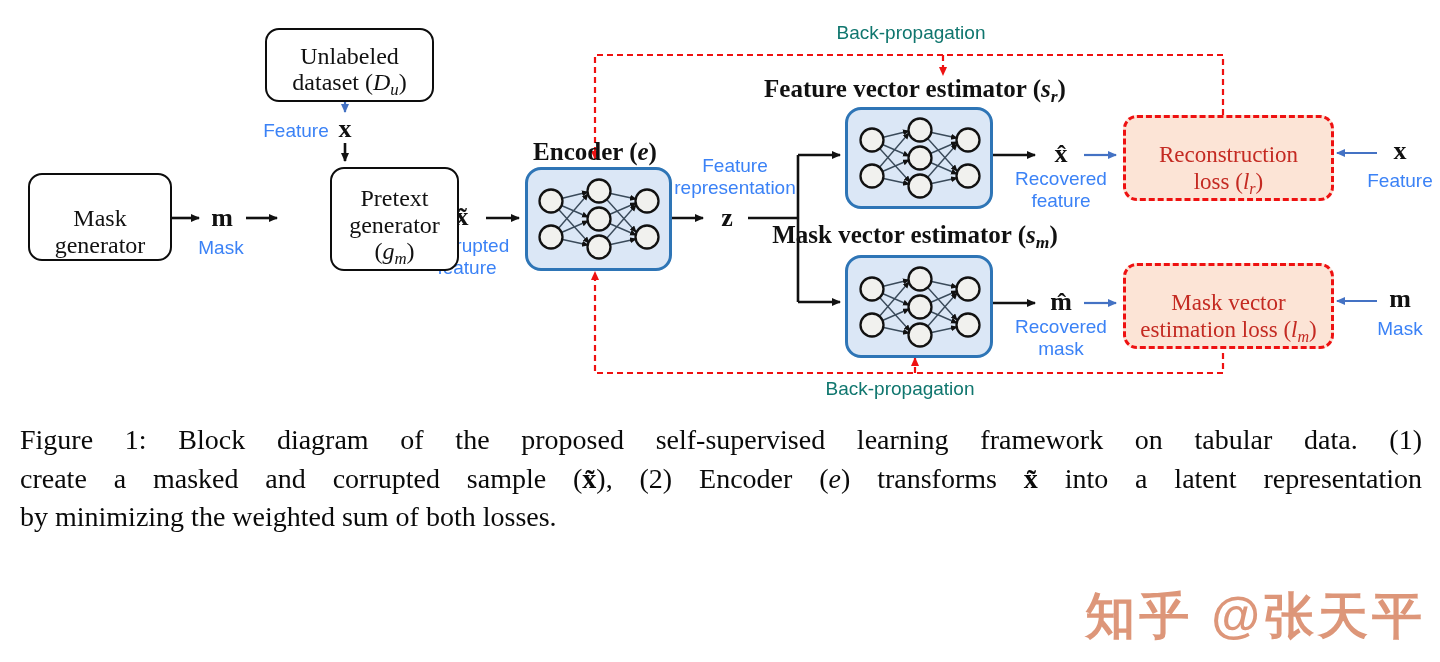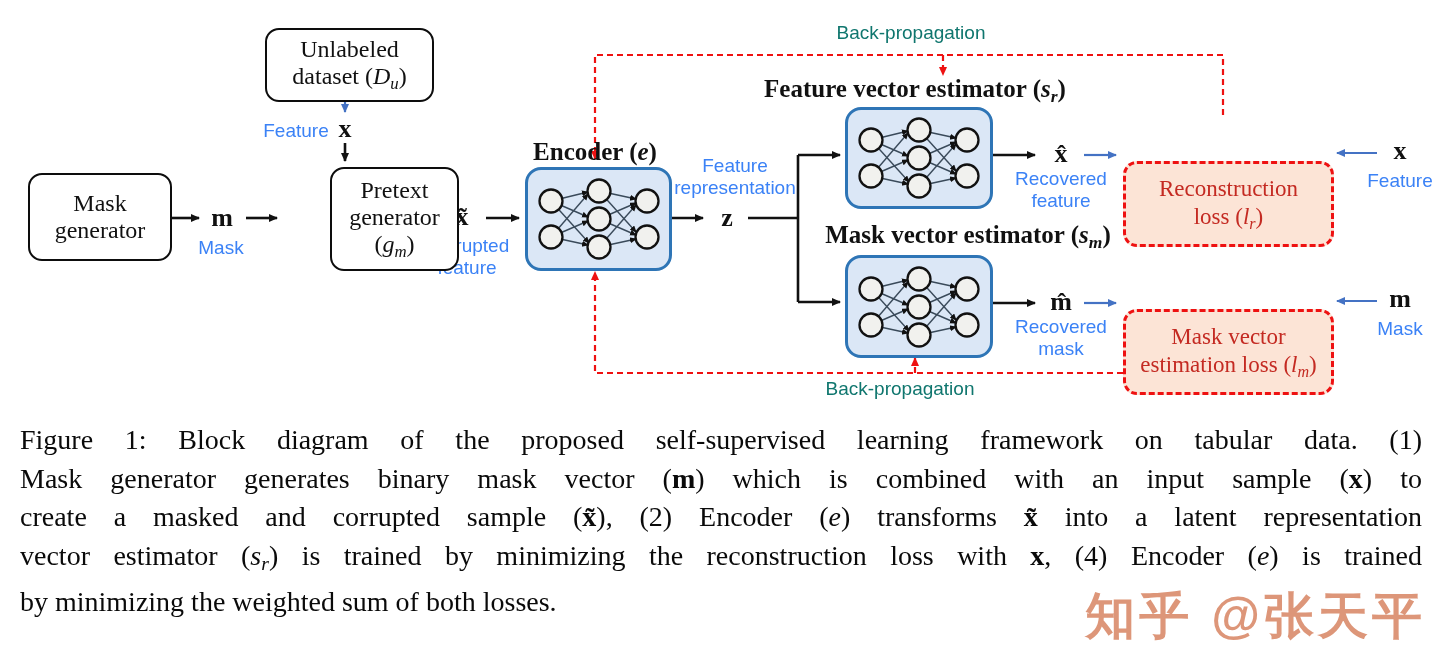--- a/index.html
+++ b/index.html
@@ -8,37 +8,37 @@
   .abs{position:absolute;}
   .ctr{transform:translate(-50%,-50%);text-align:center;}
   
   .blackbox{border:2.5px solid #0d0d0d;border-radius:14px;background:#fff;
             display:flex;flex-direction:column;align-items:center;justify-content:center;
             font-size:24px;line-height:1.12;text-align:center;}
   .nnbox{border:3px solid #2E75B6;border-radius:16px;background:#DBE7F6;
          display:flex;align-items:center;justify-content:center;}
   .lossbox{border:3px dashed #EE1111;border-radius:14px;background:#FCE4D6;
            display:flex;flex-direction:column;align-items:center;justify-content:center;
-           color:#C42A22;font-size:23px;line-height:1.2;text-align:center;margin-top:46px;}
+           color:#C42A22;font-size:23px;line-height:1.2;text-align:center;}
   .nntitle{font-weight:bold;font-size:25px;white-space:nowrap;}
   .bluelab{font-family:"Liberation Sans", sans-serif;color:#3b82f6;font-size:19px;line-height:1.15;white-space:nowrap;}
   .vec{font-weight:bold;font-size:26px;white-space:nowrap;}
   .bp{font-family:"Liberation Sans", sans-serif;color:#0f766e;font-size:19px;white-space:nowrap;}
   
   .seg-b{font-weight:bold;}
   .seg-i{font-style:italic;}
   .seg-sub{font-style:italic;font-size:0.7em;vertical-align:-0.28em;}
   
   .caption{left:20px;top:421px;width:1402px;font-size:28px;line-height:38.5px;color:#0a0a0a;z-index:2;}
   .caption > div{text-align:justify;text-align-last:justify;}
   .caption > div:last-child{text-align-last:left;}
   .watermark{right:14px;top:583px;font-family:"Liberation Sans", sans-serif;
              font-size:50px;color:#c2410c;opacity:0.55;z-index:1;letter-spacing:4px;white-space:nowrap;font-weight:bold;}
   svg.overlay{position:absolute;left:0;top:0;z-index:0;pointer-events:none;}
-  .boxlayer{z-index:1;}
+  .boxlayer{z-index:1;justify-content:flex-end;}
 </style>
 </head>
 <body>
 
 <div class="stage">
 
   <svg class="overlay" width="1440" height="662">
     <defs>
       <marker id="mk-black" markerWidth="9" markerHeight="8" refX="8" refY="4" orient="auto" markerUnits="userSpaceOnUse">
         <path d="M0,0 L9,4 L0,8 Z" fill="#111"></path>
@@ -133,21 +133,21 @@
       </svg>
   </div>
 
   <div class="abs boxlayer nntitle ctr" style="left:915px;top:91px;"><span>Feature vector estimator (</span><span class="seg-i">s</span><span class="seg-sub">r</span><span>)</span></div>
   <div class="abs boxlayer nnbox" style="left:845px;top:107px;width:142px;height:96px;">
     <svg width="140" height="96">
         <use href="#nn"></use>
       </svg>
   </div>
 
-  <div class="abs boxlayer nntitle ctr" style="left:968px;top:237px;"><span>Mask vector estimator (</span><span class="seg-i">s</span><span class="seg-sub">m</span><span>)</span></div>
+  <div class="abs boxlayer nntitle ctr" style="left:915px;top:237px;"><span>Mask vector estimator (</span><span class="seg-i">s</span><span class="seg-sub">m</span><span>)</span></div>
   <div class="abs boxlayer nnbox" style="left:845px;top:255px;width:142px;height:97px;">
     <svg width="140" height="96">
         <use href="#nn"></use>
       </svg>
   </div>
 
   <div class="abs boxlayer lossbox" style="left:1123px;top:115px;width:205px;height:80px;">
       <div><span>Reconstruction</span></div>
       <div><span>loss (</span><span class="seg-i">l</span><span class="seg-sub">r</span><span>)</span></div>
     </div>
@@ -191,21 +191,19 @@
   <div class="abs bluelab ctr" style="left:1400px;top:181px;">Feature</div>
 
   <div class="abs vec ctr" style="left:1400px;top:299px;">m</div>
   <div class="abs bluelab ctr" style="left:1400px;top:329px;">Mask</div>
 
   <div class="abs bp ctr" style="left:911px;top:33px;">Back-propagation</div>
   <div class="abs bp ctr" style="left:900px;top:389px;">Back-propagation</div>
 
   <div class="abs caption">
       <div><span>Figure 1: Block diagram of the proposed self-supervised learning framework on tabular data. (1)</span></div>
-      <div><span>Mask generator generates binary mask vector (</span><span class="seg-b">m</span><span>) which is combined with an input sample (</span><span class="seg-b">x</span><span>) to</span></div>
       <div><span>create a masked and corrupted sample (</span><span class="seg-b">x̃</span><span>), (2) Encoder (</span><span class="seg-i">e</span><span>) transforms </span><span class="seg-b">x̃</span><span> into a latent representation</span></div>
-      <div><span>vector estimator (</span><span class="seg-i">s</span><span class="seg-sub">r</span><span>) is trained by minimizing the reconstruction loss with </span><span class="seg-b">x</span><span>, (4) Encoder (</span><span class="seg-i">e</span><span>) is trained</span></div>
       <div><span>by minimizing the weighted sum of both losses.</span></div>
     </div>
 
   <div class="abs watermark">知乎 @张天平</div>
 
 </div>
 
 </body></html>

